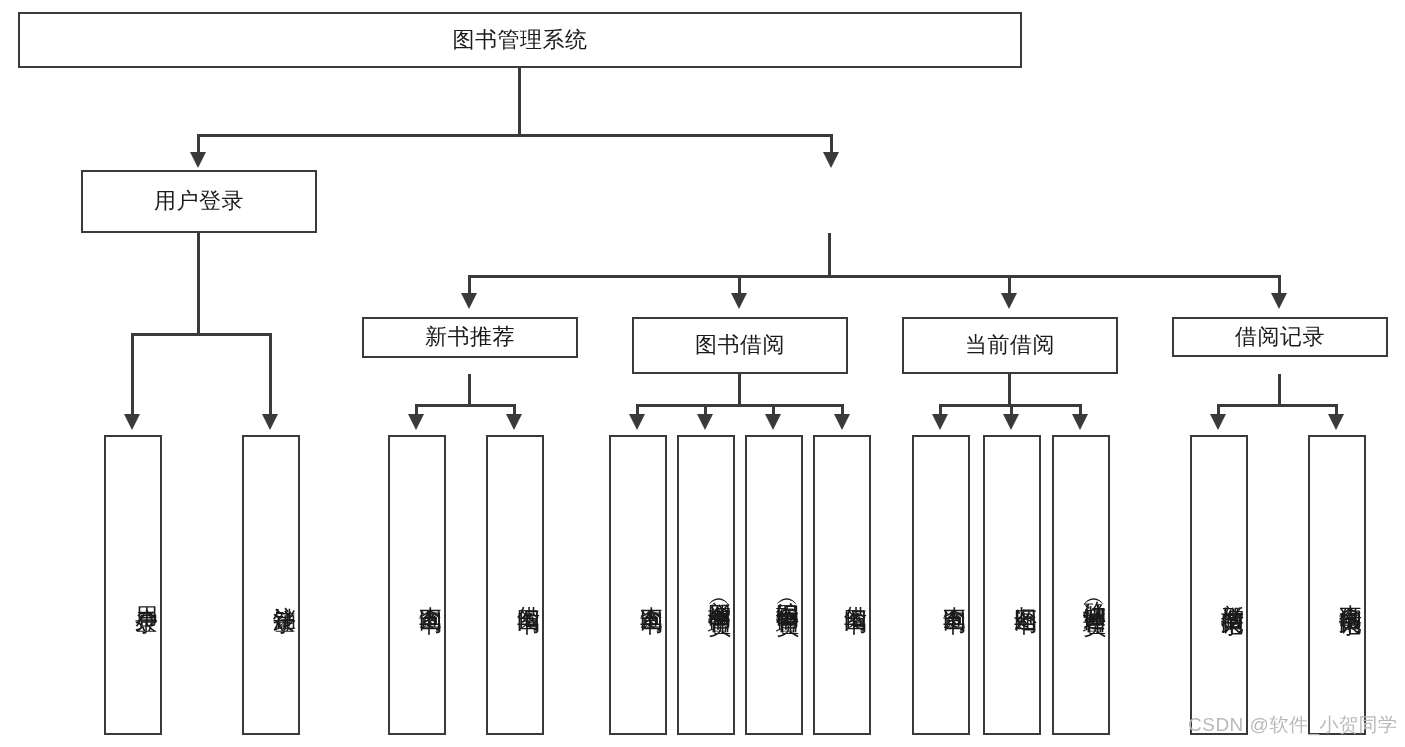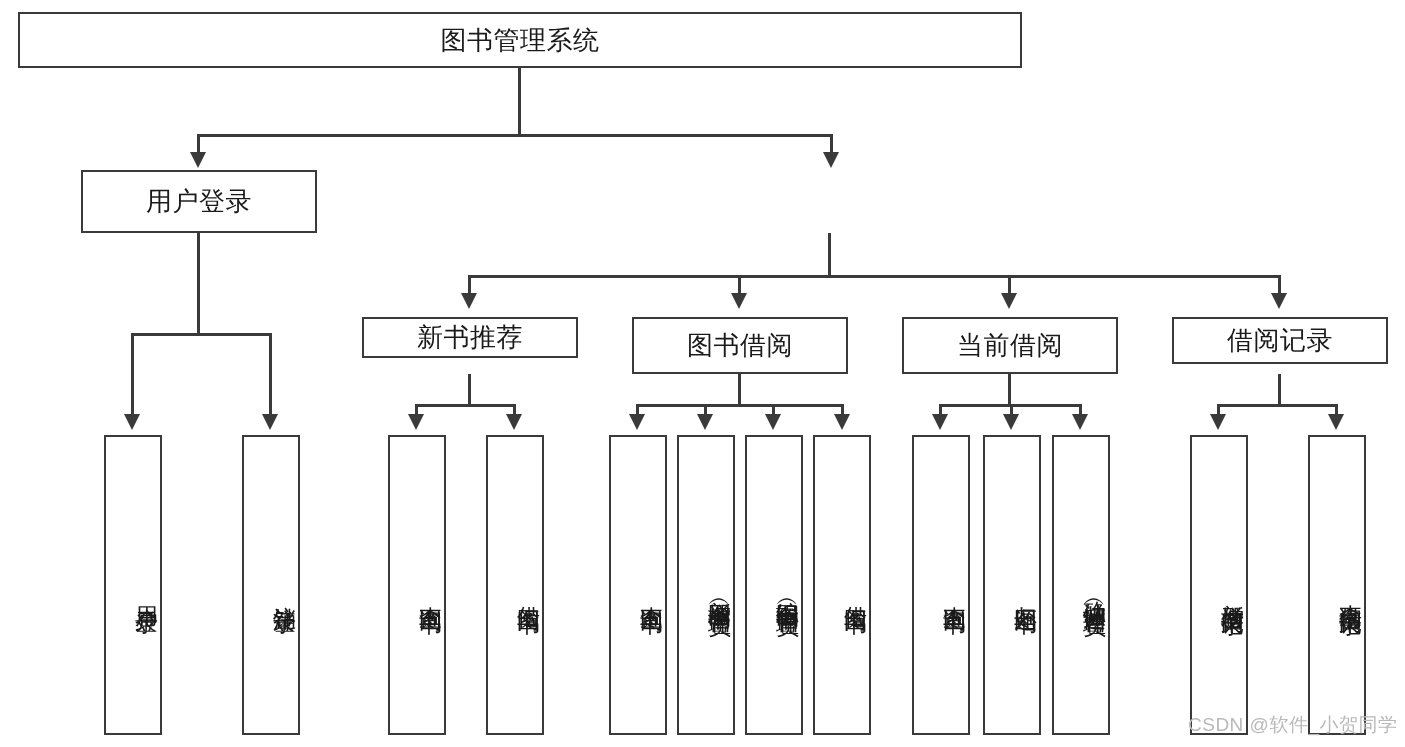--- a/index.html
+++ b/index.html
@@ -22,21 +22,21 @@
     box-sizing: border-box;
     border: 2.5px solid #3a3a3a;
     background: #ffffff;
     color: #1a1a1a;
     display: flex;
     align-items: center;
     justify-content: center;
     text-align: center;
   }
   .node.horiz {
-    font-size: 26px;
+    font-size: 22px;
     line-height: 1.1;
     letter-spacing: 0.5px;
   }
   .node.vert {
     writing-mode: vertical-rl;
     text-orientation: upright;
     font-size: 23px;
     line-height: 1.18;
     letter-spacing: 2px;
     padding-top: 14px;
@@ -109,21 +109,21 @@
 
   <div class="node horiz" style="left:362px; top:317px; width:216px; height:41px;">
     <span>新书推荐</span>
   </div>
   <div class="node horiz" style="left:632px; top:317px; width:216px; height:57px;justify-content:center;">
     <span>图书借阅</span>
   </div>
   <div class="node horiz" style="left:902px; top:317px; width:216px; height:57px;">
     <span>当前借阅</span>
   </div>
-  <div class="node horiz" style="left:1172px; top:317px; width:216px; height:47px;">
+  <div class="node horiz" style="left:1172px; top:317px; width:216px; height:40px;">
     <span>借阅记录</span>
   </div>
 
   <div class="edge v" style="left:468px; top:374px; width:3px; height:32px;"></div>
   <div class="edge h" style="left:415px; top:404px; width:101px; height:3px;"></div>
   <div class="edge v" style="left:415px; top:404px; width:3px; height:13px;"></div>
   <div class="arrow" style="left:408px; top:414px;"></div>
   <div class="edge v" style="left:513px; top:404px; width:3px; height:13px;"></div>
   <div class="arrow" style="left:506px; top:414px;"></div>
 

